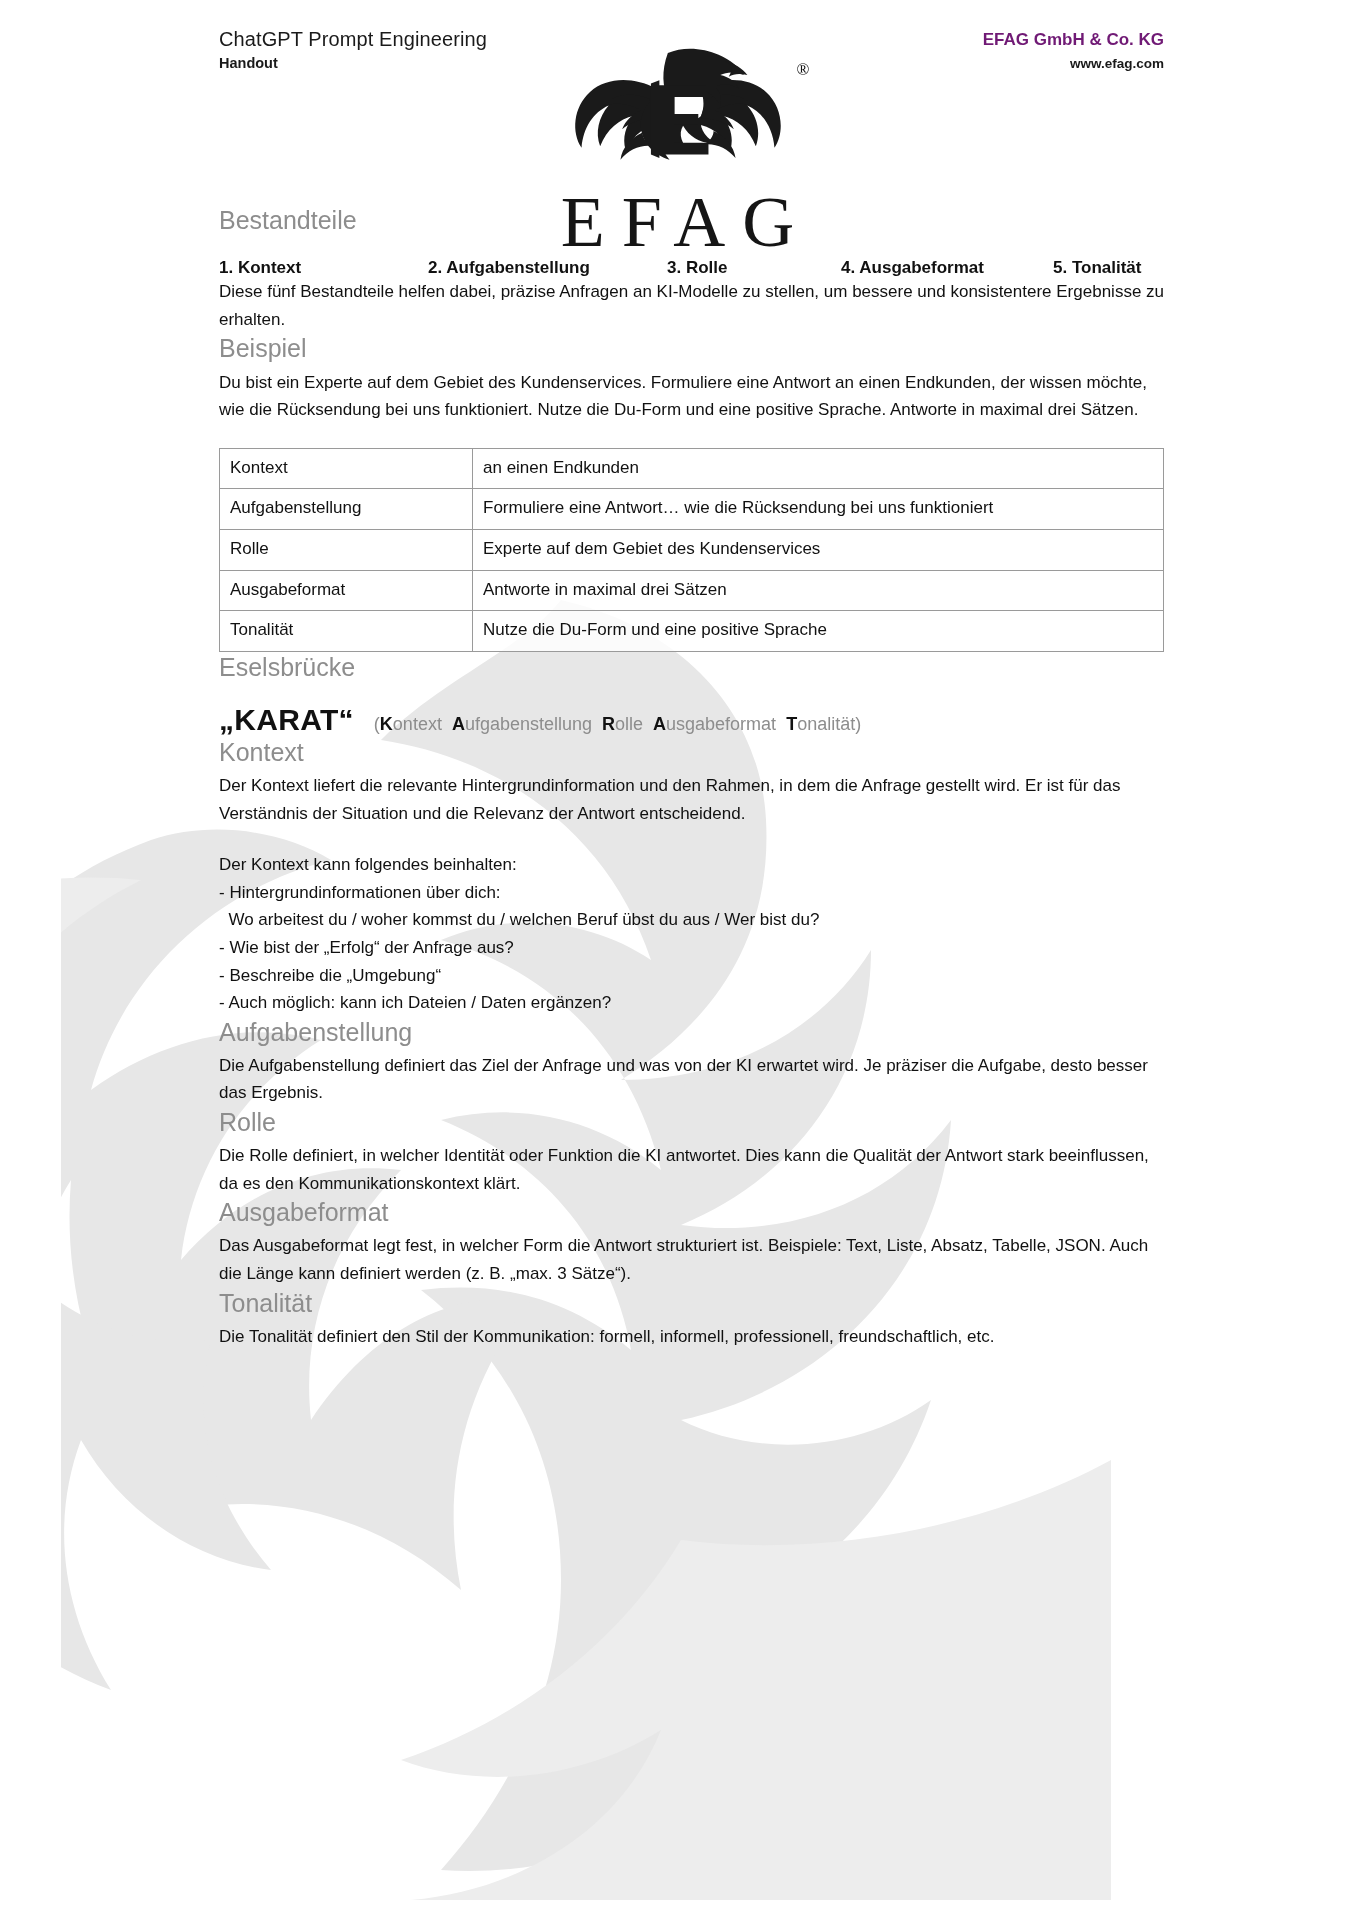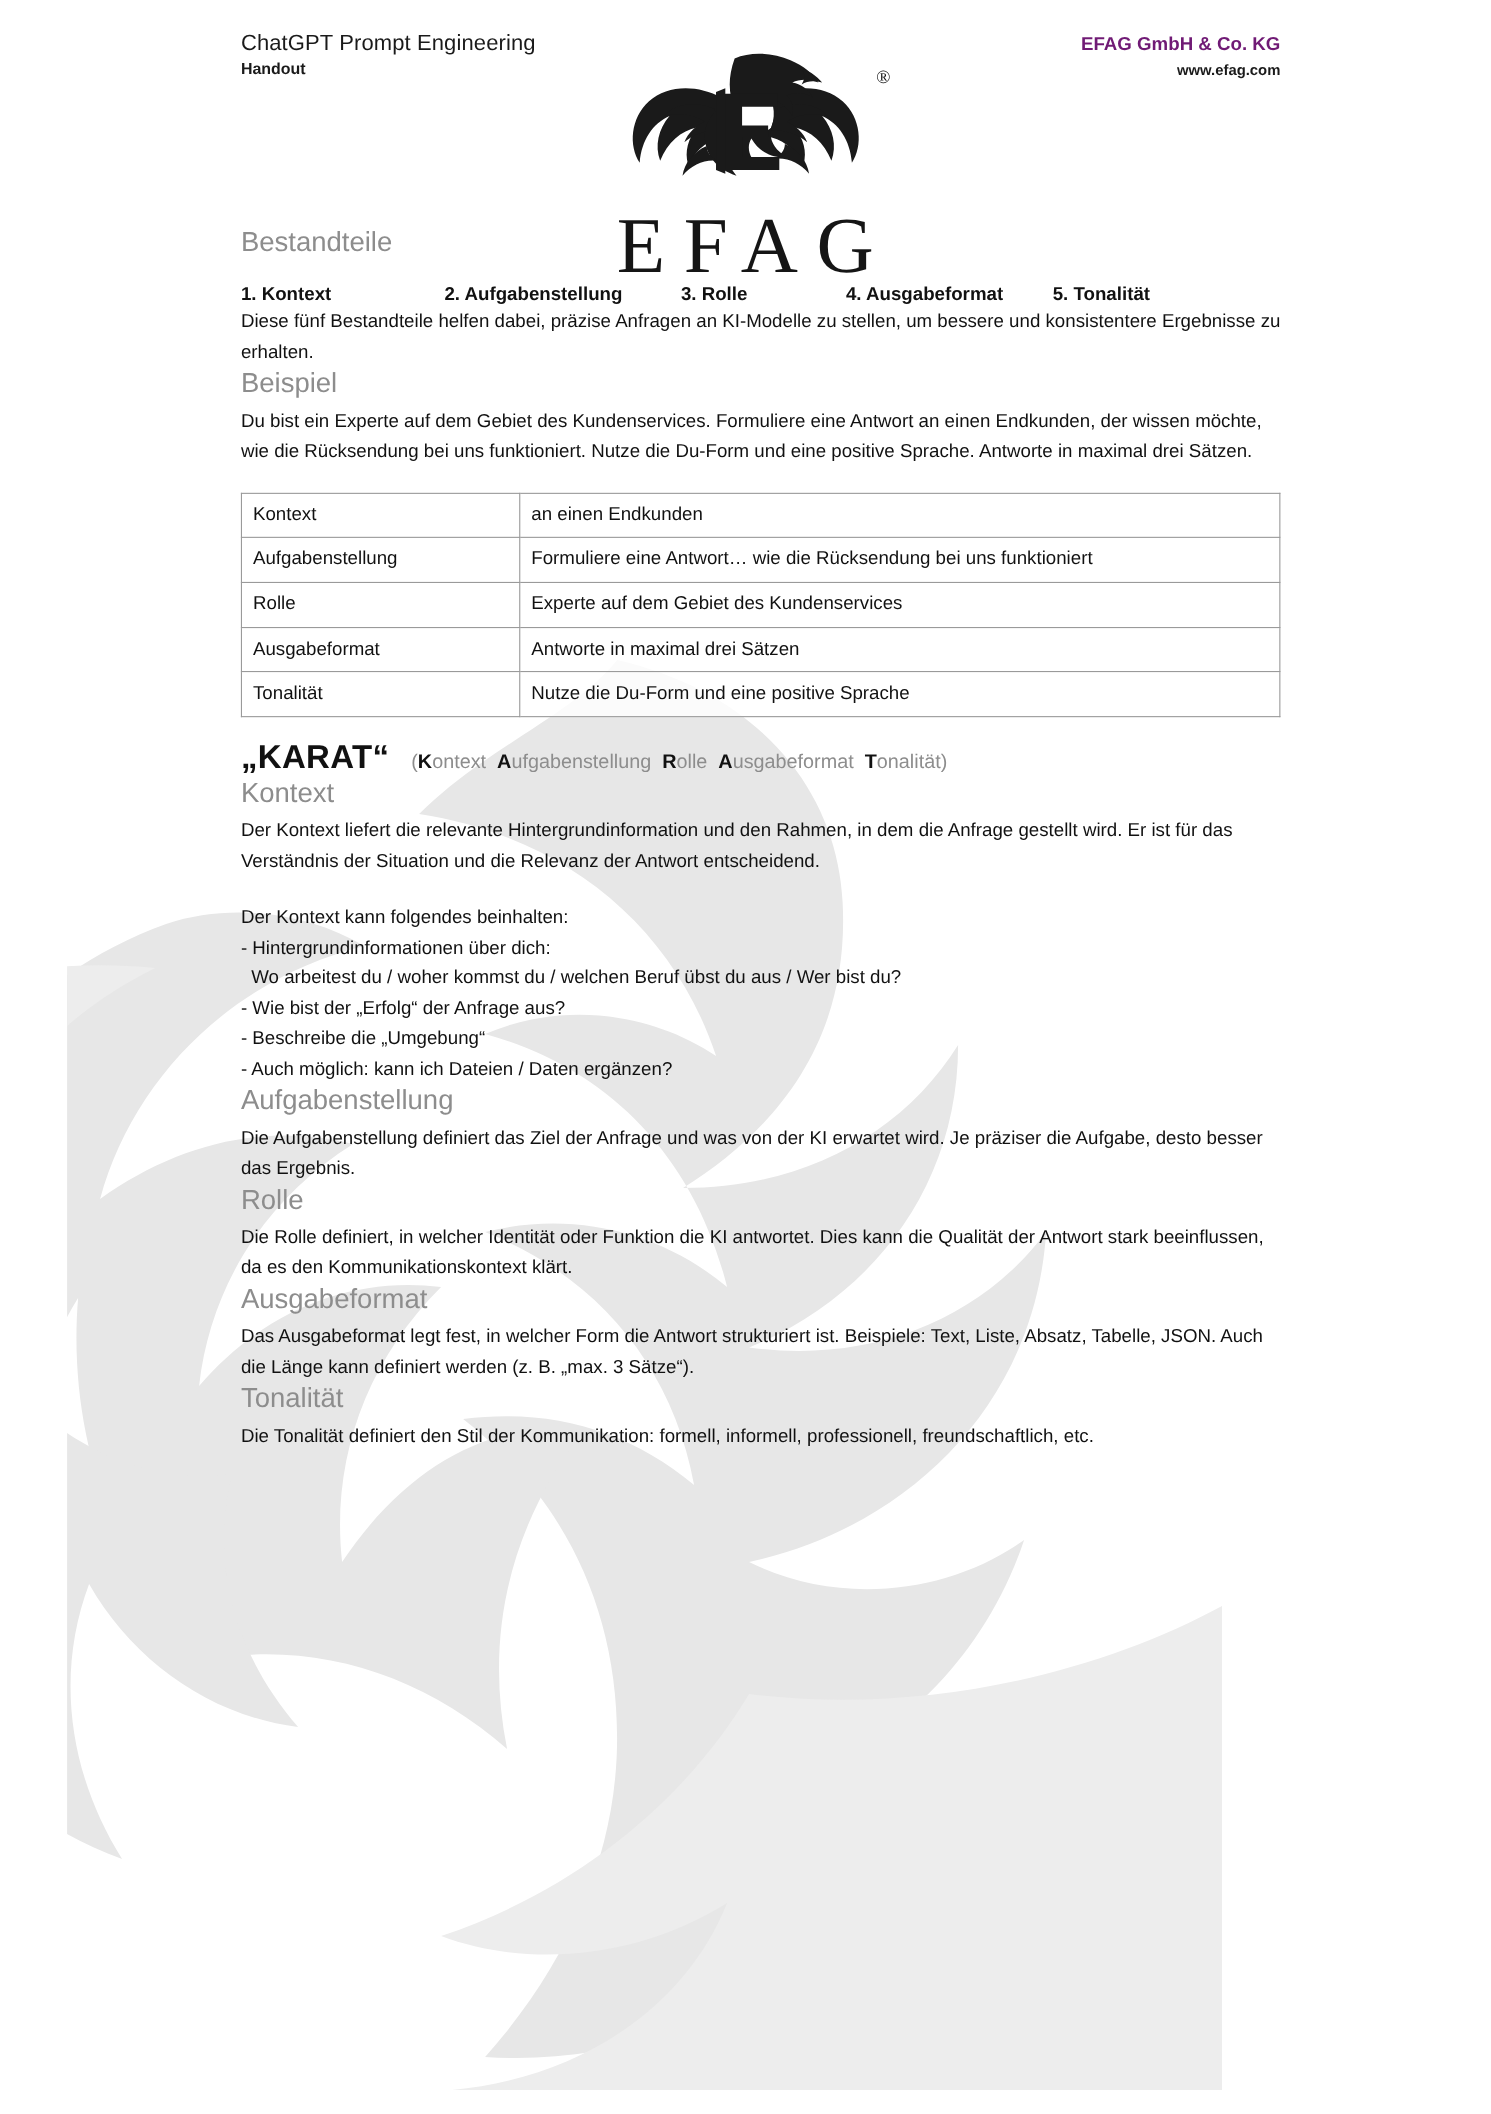--- a/index.html
+++ b/index.html
@@ -133,20 +133,21 @@
     margin: 0;
     color: #111;
   }
 
   .numbered {
     display: flex;
     margin: 22px 0 0 0;
     font-size: 17px;
     font-weight: 700;
     color: #111;
+    gap: 24px;
   }
   .numbered .nitem { white-space: nowrap; }
   .n1 { width: 185px; }
   .n2 { width: 215px; }
   .n3 { width: 150px; }
   .n4 { width: 188px; }
 
   .intro-para { margin-top: 22px; }
 
   
@@ -297,20 +298,21 @@
             </tr>
             <tr>
               <td class="k">Tonalität</td>
               <td class="v">Nutze die Du-Form und eine positive Sprache</td>
             </tr>
           </tbody>
         </table>
       </section>
 
       <section>
+        <h2 class="section sp-before-lg">Eselsbrücke</h2>
         <div class="karat-line">
           <span class="karat-word">„KARAT“</span>
           <span class="karat-exp"><span>(</span><b>K</b><span>ontext</span><span class="gap"></span><b>A</b><span>ufgabenstellung</span><span class="gap"></span><b>R</b><span>olle</span><span class="gap"></span><b>A</b><span>usgabeformat</span><span class="gap"></span><b>T</b><span>onalität</span><span>)</span></span>
         </div>
       </section>
 
       <section>
         <h2 class="section sp-before-lg">Kontext</h2>
         <p class="para">Der Kontext liefert die relevante Hintergrundinformation und den Rahmen, in dem die Anfrage gestellt wird. Er ist für das Verständnis der Situation und die Relevanz der Antwort entscheidend.</p>
         <div class="list-block">

